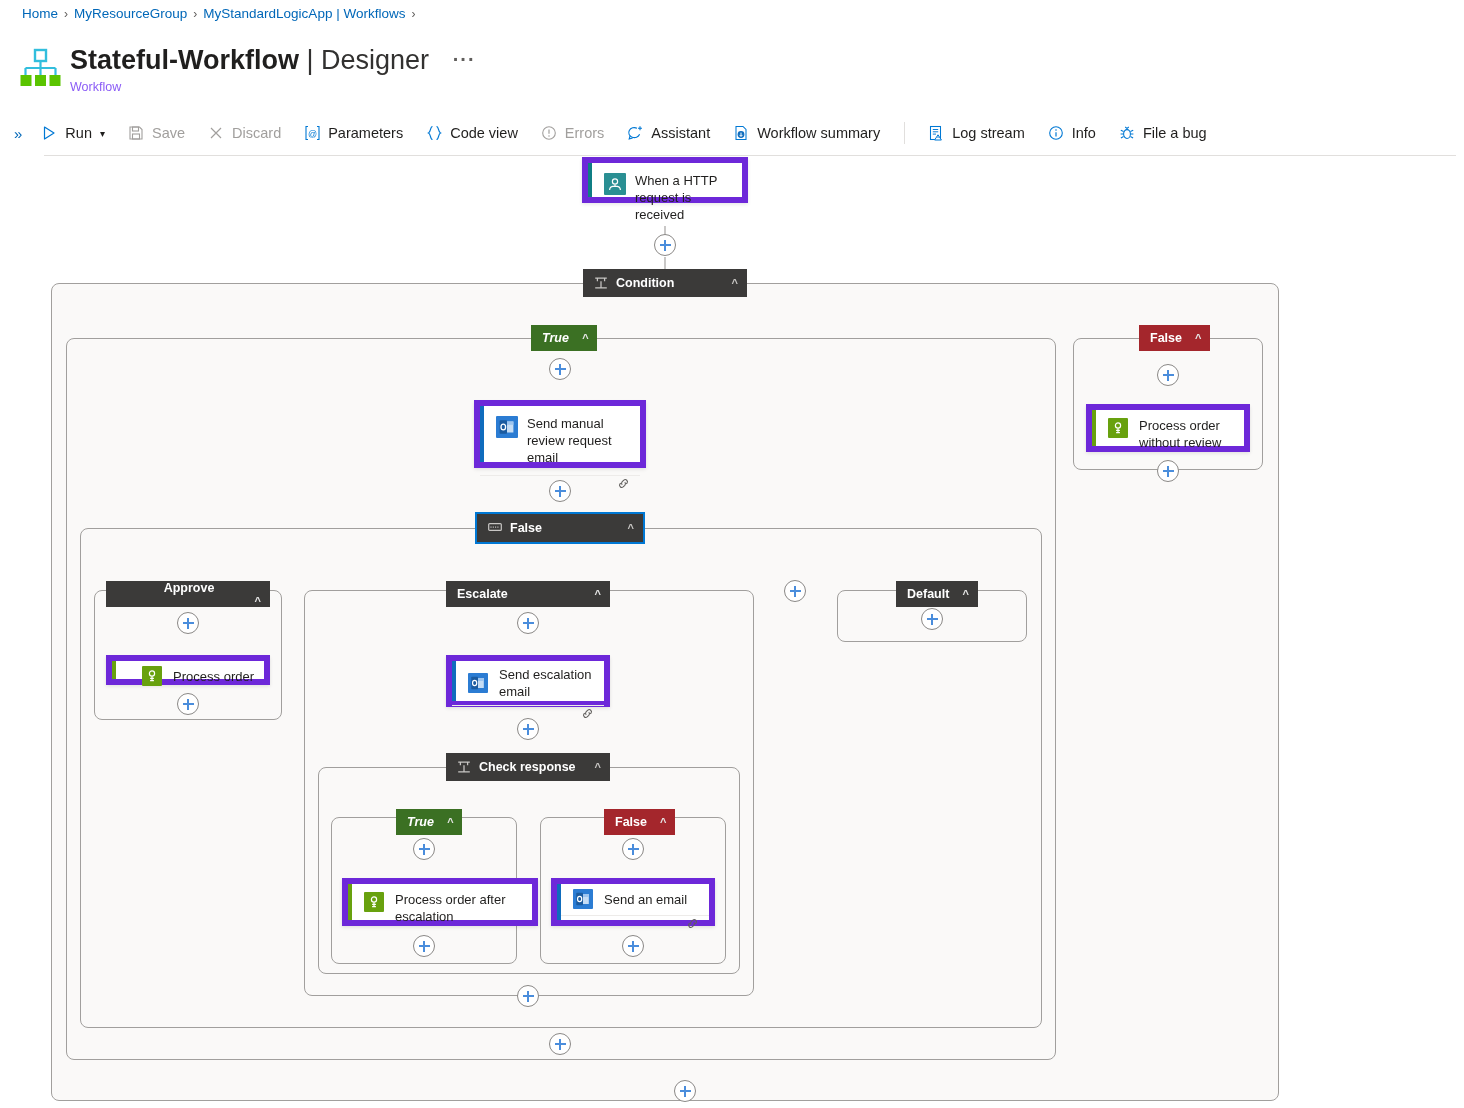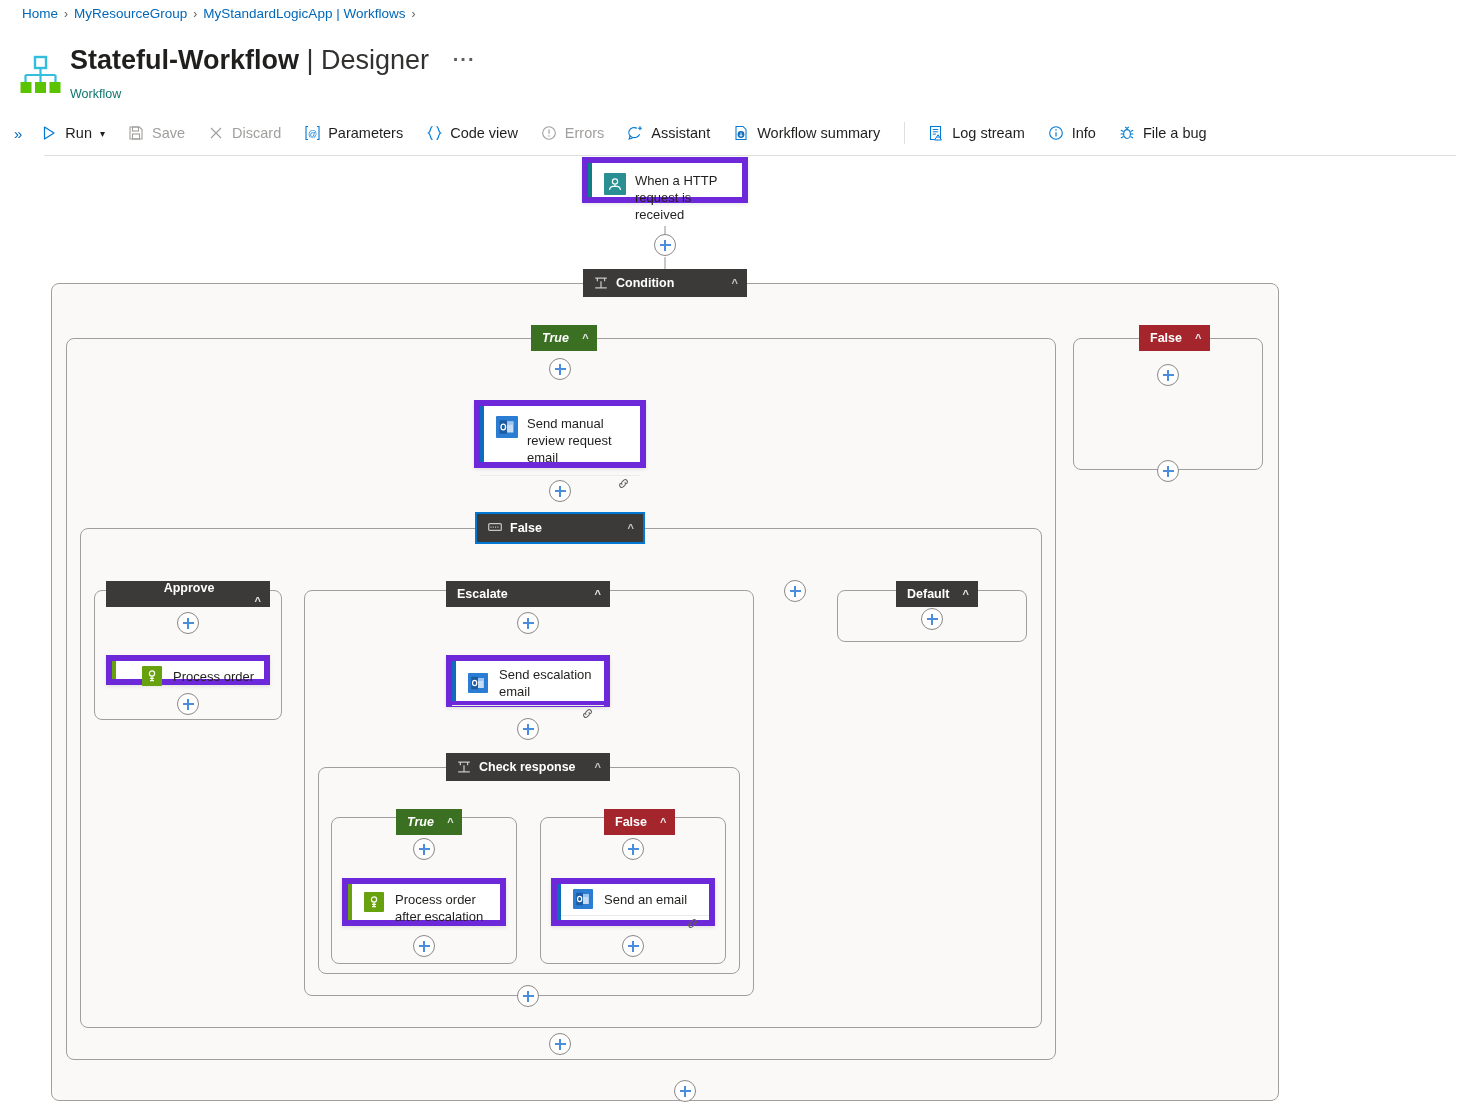--- a/index.html
+++ b/index.html
@@ -33,21 +33,21 @@
     line-height: 34px; white-space: nowrap;
   }
   .page-title .sep { font-weight: 400; color: #323130; }
   .page-title .sub { font-weight: 400; color: #323130; }
   .ellipsis-btn {
     display: inline-block; color: #605e5c; font-size: 20px;
     margin-left: 16px; vertical-align: 3px; cursor: pointer;
     letter-spacing: 1px;
   }
   .page-subtitle {
-    font-size: 12.5px; color: #0f766e; margin-top: 10px;
+    font-size: 12.5px; color: #8b5cf6; margin-top: 3px;
   }
 
   
   .toolbar {
     position: absolute; left: 0; top: 113px; width: 1464px; height: 40px;
     display: flex; align-items: center; padding-left: 8px;
   }
   .toolbar-divider-line {
     position: absolute; left: 44px; top: 155px; width: 1412px; height: 1px;
     background: #e1dfdd;
@@ -506,21 +506,21 @@
     <span>Check response</span>
     <span class="hdr-chev">^</span>
   </div>
 
   <div class="scope" style="left:331px; top:661px; width:186px; height:147px;"></div>
   <div class="badge green" style="left:396px; top:653px;">
     <span>True</span>
     <span class="b-chev">^</span>
   </div>
   <div class="plus" style="left:413px; top:682px;"></div>
-  <div class="card" style="left:342px; top:722px; width:164px; height:48px;">
+  <div class="card" style="left:342px; top:722px; width:196px; height:48px;">
     <span class="accent" style="background:#68a10e;"></span>
     <div class="card-main" style="padding:7px 10px 7px 16px;">
       <span class="card-ico">
         <svg width="20" height="20" viewBox="0 0 20 20">
           <rect width="20" height="20" rx="1" fill="#68a10e"></rect>
           <circle cx="10" cy="7.4" r="2.6" fill="none" stroke="#ffffff" stroke-width="1.2"></circle>
           <path d="M10 10 V14.6 M8.1 12.4 H11.9 M8.1 14.6 H11.9" stroke="#ffffff" stroke-width="1.2" fill="none"></path>
         </svg>
       </span>
       <span class="card-label">Process order after escalation</span>
@@ -570,17 +570,30 @@
   <div class="plus" style="left:921px; top:452px;"></div>
 
   <div class="plus" style="left:549px; top:877px;"></div>
 
   <div class="scope" style="left:1073px; top:182px; width:190px; height:132px;"></div>
   <div class="badge red" style="left:1139px; top:169px;">
     <span>False</span>
     <span class="b-chev">^</span>
   </div>
   <div class="plus" style="left:1157px; top:208px;"></div>
+  <div class="card" style="left:1086px; top:248px; width:164px; height:48px;">
+    <span class="accent" style="background:#68a10e;"></span>
+    <div class="card-main" style="padding:7px 10px 7px 16px;">
+      <span class="card-ico">
+        <svg width="20" height="20" viewBox="0 0 20 20">
+          <rect width="20" height="20" rx="1" fill="#68a10e"></rect>
+          <circle cx="10" cy="7.4" r="2.6" fill="none" stroke="#ffffff" stroke-width="1.2"></circle>
+          <path d="M10 10 V14.6 M8.1 12.4 H11.9 M8.1 14.6 H11.9" stroke="#ffffff" stroke-width="1.2" fill="none"></path>
+        </svg>
+      </span>
+      <span class="card-label">Process order without review</span>
+    </div>
+  </div>
   <div class="plus" style="left:1157px; top:304px;"></div>
 
   <div class="plus" style="left:674px; top:924px;"></div>
 
 </div>
 
 </body></html>

